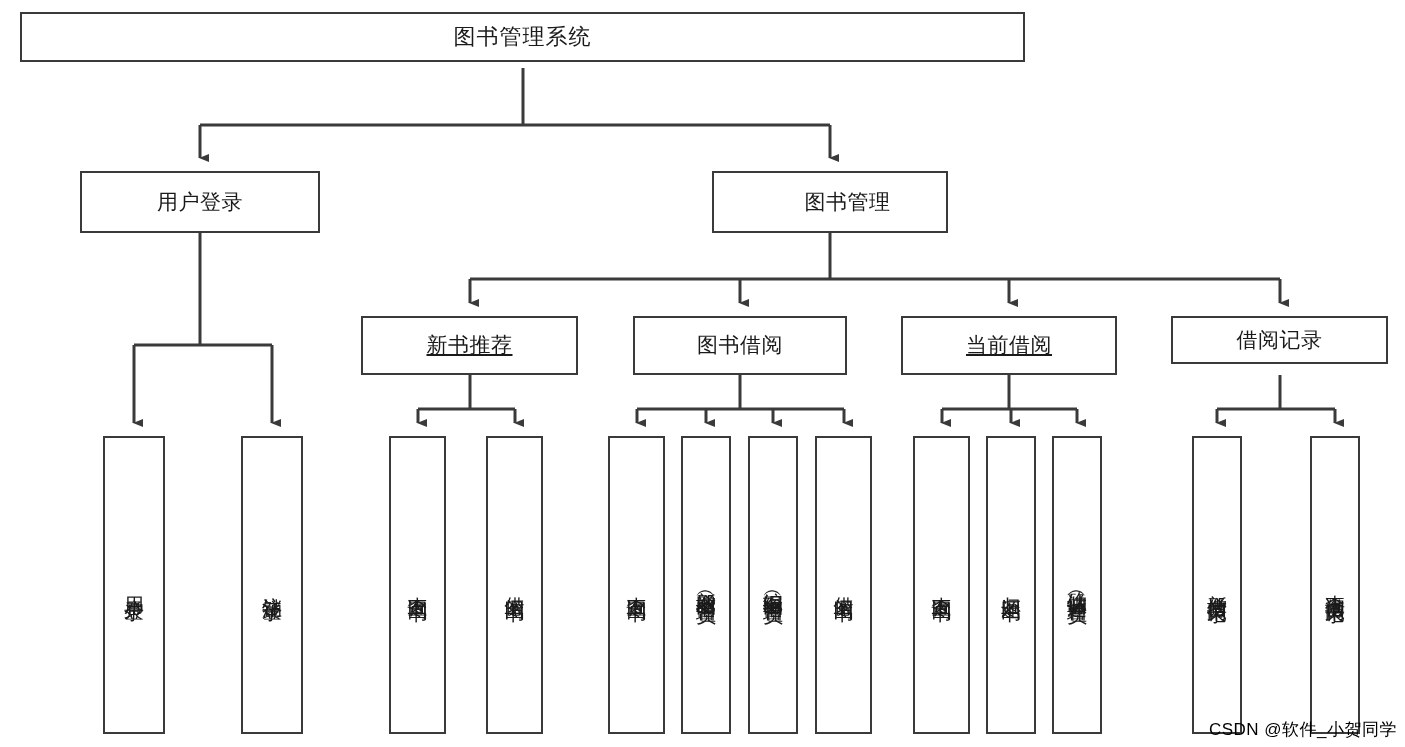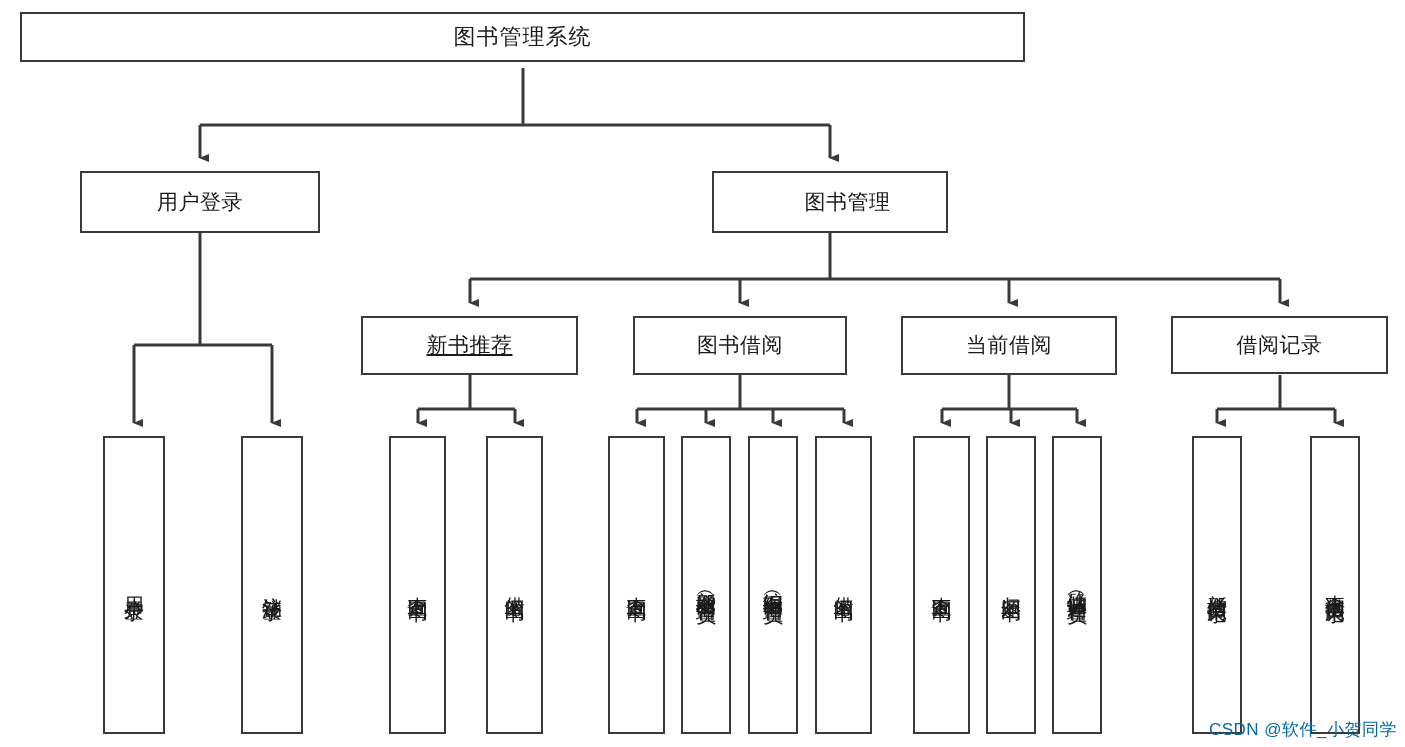--- a/index.html
+++ b/index.html
@@ -64,21 +64,21 @@
     line-height: 1.05;
     letter-spacing: 2px;
     white-space: nowrap;
     max-height: 268px;
   }
   .watermark {
     position: absolute;
     right: 8px;
     bottom: 6px;
     font-size: 17px;
-    color: #0369a1;
+    color: #000000;
     letter-spacing: 0.5px;
     white-space: nowrap;
     z-index: 5;
     user-select: none;
     margin-left: 35px;
   }
 </style>
 </head>
 <body>
 
@@ -137,24 +137,24 @@
   <div class="node horiz" style="left:712px; top:171px; width:236px; height:62px;padding-left:35px;">
     <span class="node-label">图书管理</span>
   </div>
 
   <div class="node horiz" style="left:361px; top:316px; width:217px; height:59px;text-decoration:underline;">
     <span class="node-label">新书推荐</span>
   </div>
   <div class="node horiz" style="left:633px; top:316px; width:214px; height:59px;">
     <span class="node-label">图书借阅</span>
   </div>
-  <div class="node horiz" style="left:901px; top:316px; width:216px; height:59px;">
+  <div class="node horiz" style="left:901px; top:316px; width:216px; height:59px;text-decoration:underline;">
     <span class="node-label">当前借阅</span>
   </div>
-  <div class="node horiz" style="left:1171px; top:316px; width:217px; height:58px;">
+  <div class="node horiz" style="left:1171px; top:316px; width:217px; height:48px;">
     <span class="node-label">借阅记录</span>
   </div>
 
   <div class="node vert" style="left:103px; top:436px; width:62px; height:298px;">
     <span class="node-label">用户登录</span>
   </div>
   <div class="node vert" style="left:241px; top:436px; width:62px; height:298px;">
     <span class="node-label">注销登录</span>
   </div>
 

